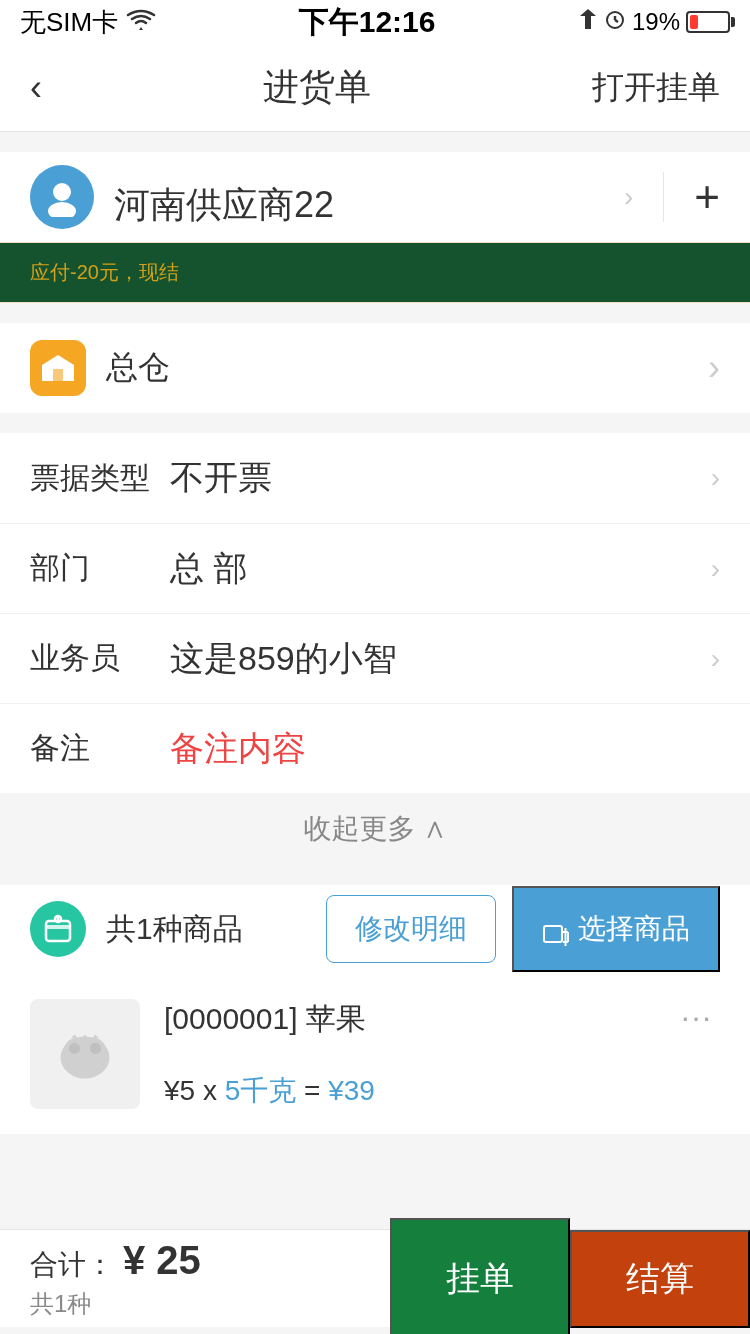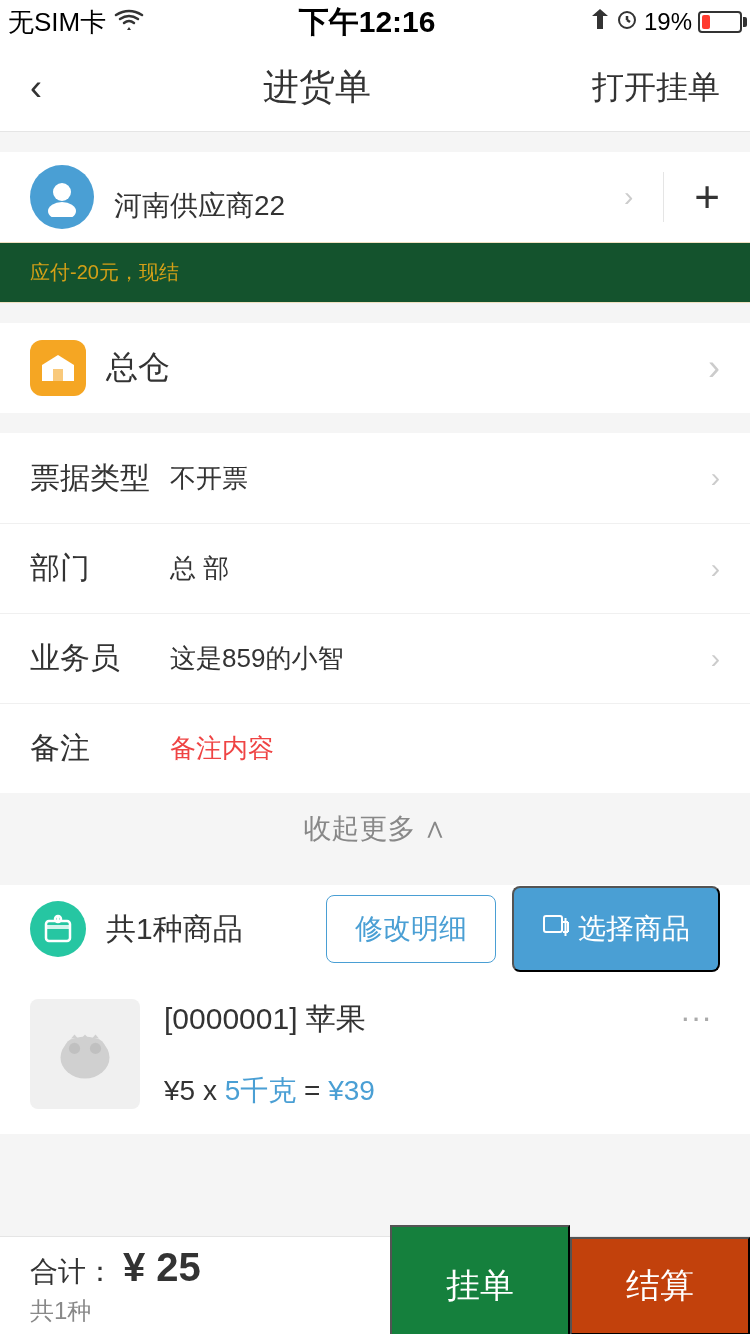--- a/index.html
+++ b/index.html
@@ -13,21 +13,21 @@
       font-size: 32px;
     }
 
     
     .status-bar {
       background: #fff;
       height: 44px;
       display: flex;
       align-items: center;
       justify-content: space-between;
-      padding: 0 8px;
+      padding: 0 20px;
       font-size: 26px;
       font-weight: 500;
     }
     .status-left { display: flex; align-items: center; gap: 8px; }
     .status-center { font-size: 30px; font-weight: 600; }
     .status-right { display: flex; align-items: center; gap: 6px; font-size: 24px; }
     .battery-icon {
       width: 44px; height: 22px; border: 2px solid #333; border-radius: 4px;
       position: relative; display: inline-block;
     }
@@ -76,21 +76,21 @@
     }
     .supplier-avatar {
       width: 64px; height: 64px; border-radius: 50%;
       background: #4a9fd4;
       display: flex; align-items: center; justify-content: center;
       margin-right: 20px;
       flex-shrink: 0;
     }
     .supplier-name {
       flex: 1;
-      font-size: 28px;
+      font-size: 36px;
       color: #333;
       margin-top: 17px;
     }
     .supplier-arrow {
       font-size: 28px;
       color: #ccc;
       margin-right: 30px;
     }
     .divider-line {
       width: 1px;
@@ -147,21 +147,21 @@
       border-top: 1px solid #f0f0f0;
     }
     .form-label {
       font-size: 30px;
       color: #333;
       width: 140px;
       flex-shrink: 0;
     }
     .form-value {
       flex: 1;
-      font-size: 26px;
+      font-size: 34px;
       color: #333;
     }
     .form-placeholder {
       color: #ef4444;
     }
     .form-arrow {
       font-size: 28px;
       color: #ccc;
     }
 
@@ -204,23 +204,23 @@
       font-size: 28px;
       padding: 14px 28px;
       border-radius: 8px;
       margin-right: 16px;
     }
     .btn-blue {
       background: #4a9fd4;
       color: #fff;
       font-size: 28px;
       padding: 22px 28px;
-      border-radius: 8px;
-      display: flex;
-      align-items: flex-start;
+      border-radius: 0;
+      display: flex;
+      align-items: flex-end;
       gap: 8px;
     }
 
     
     .product-item {
       background: #fff;
       display: flex;
       align-items: flex-start;
       padding: 24px 30px;
       margin-top: 2px;
@@ -256,21 +256,21 @@
     }
     .product-more {
       font-size: 32px;
       color: #aaa;
       padding: 0 8px;
     }
 
     
     .bottom-bar {
       position: fixed;
-      bottom: 0;
+      bottom: 7px;
       width: 750px;
       height: 98px;
       display: flex;
       align-items: center;
       background: #fff;
       border-top: 1px solid #e5e5e5;
     }
     .total-section {
       flex: 1;
       padding: 0 30px;

